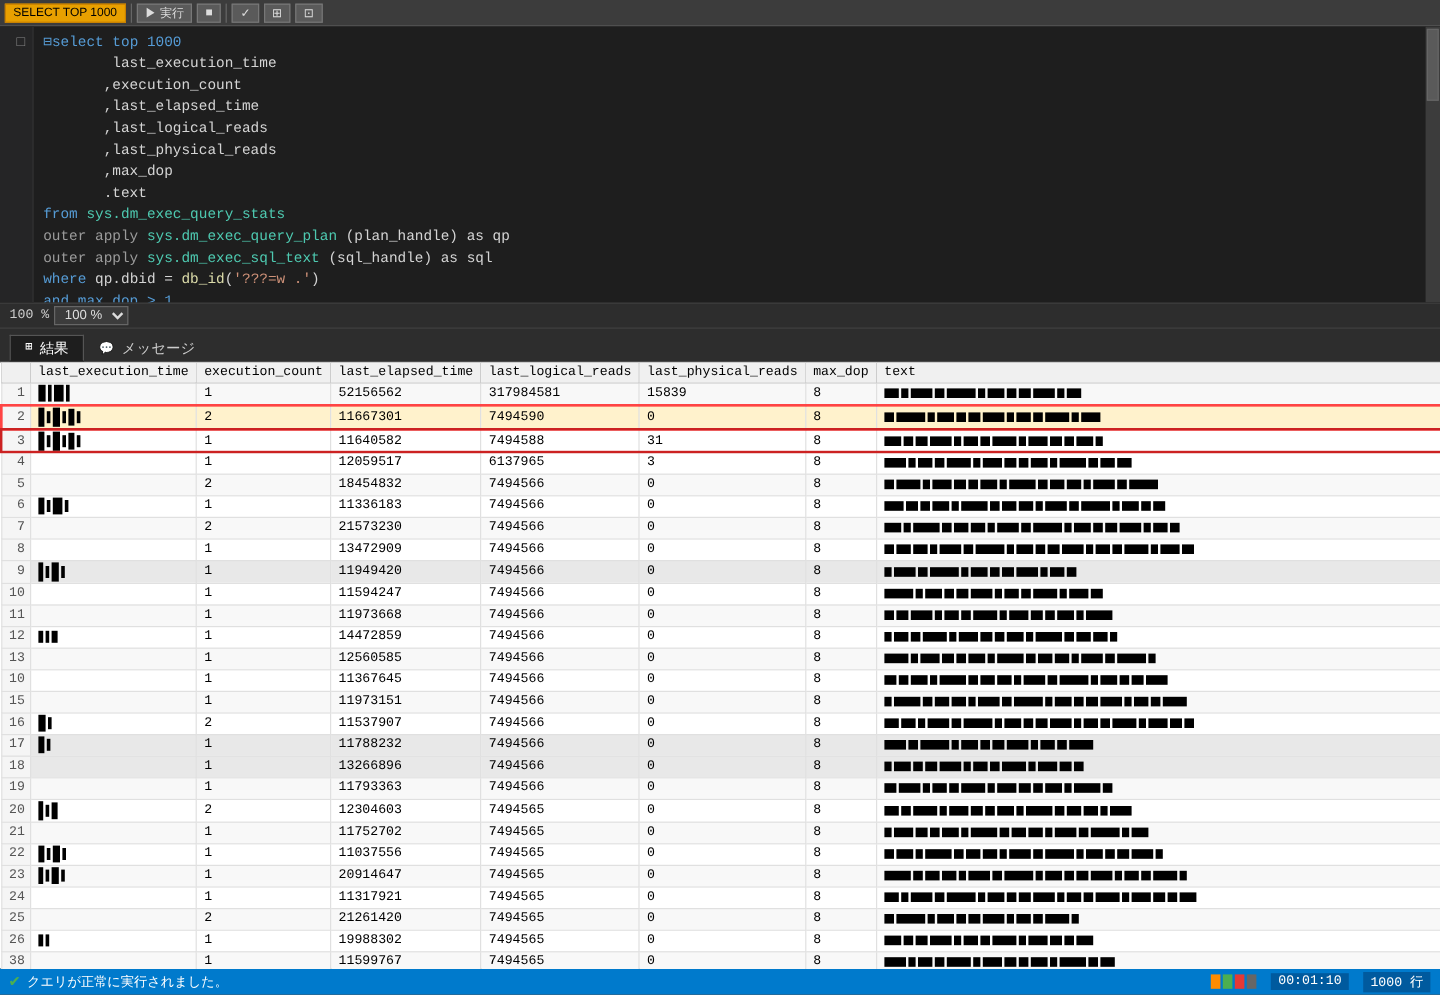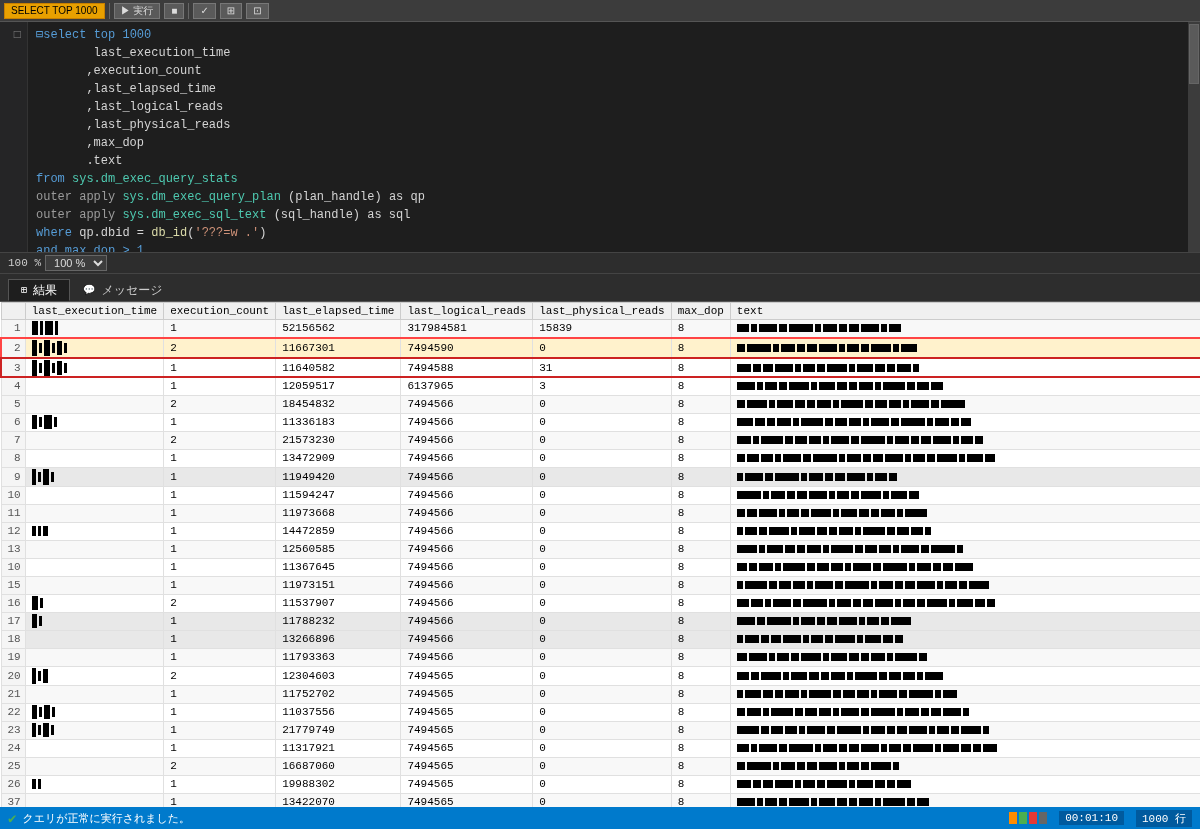--- a/index.html
+++ b/index.html
@@ -1039,21 +1039,21 @@
             <td class="row-num">23</td>
             <td style="min-width: 100px;">
               <div class="bar-cell">
                 <span class="bar-seg" style="width: 4px; height: 14px; display: inline-block; background: rgb(0, 0, 0);"></span>
                 <span class="bar-seg" style="width: 3px; height: 10px; display: inline-block; background: rgb(0, 0, 0);"></span>
                 <span class="bar-seg" style="width: 6px; height: 14px; display: inline-block; background: rgb(0, 0, 0);"></span>
                 <span class="bar-seg" style="width: 3px; height: 10px; display: inline-block; background: rgb(0, 0, 0);"></span>
               </div>
             </td>
             <td>1</td>
-            <td>21779749</td>
+            <td>20914647</td>
             <td>7494565</td>
             <td>0</td>
             <td>8</td>
             <td style="min-width: 500px; max-width: 580px;">
               <div class="text-cell-viz" style="display: flex; flex-wrap: wrap; gap: 2px; align-items: center;">
                 <span class="viz-block" style="width: 22px; height: 8px; background: rgb(0, 0, 0); display: inline-block;"></span>
                 <span class="viz-block" style="width: 8px; height: 8px; background: rgb(0, 0, 0); display: inline-block;"></span>
                 <span class="viz-block" style="width: 12px; height: 8px; background: rgb(0, 0, 0); display: inline-block;"></span>
                 <span class="viz-block" style="width: 12px; height: 8px; background: rgb(0, 0, 0); display: inline-block;"></span>
                 <span class="viz-block" style="width: 6px; height: 8px; background: rgb(0, 0, 0); display: inline-block;"></span>
@@ -1102,21 +1102,21 @@
                 <span class="viz-block" style="width: 10px; height: 8px; background: rgb(0, 0, 0); display: inline-block;"></span>
                 <span class="viz-block" style="width: 8px; height: 8px; background: rgb(0, 0, 0); display: inline-block;"></span>
                 <span class="viz-block" style="width: 14px; height: 8px; background: rgb(0, 0, 0); display: inline-block;"></span>
               </div>
             </td>
           </tr>
           <tr style="background: rgb(248, 248, 248);">
             <td class="row-num">25</td>
             <td style="min-width: 100px;"></td>
             <td>2</td>
-            <td>16687060</td>
+            <td>21261420</td>
             <td>7494565</td>
             <td>0</td>
             <td>8</td>
             <td style="min-width: 500px; max-width: 580px;">
               <div class="text-cell-viz" style="display: flex; flex-wrap: wrap; gap: 2px; align-items: center;">
                 <span class="viz-block" style="width: 8px; height: 8px; background: rgb(0, 0, 0); display: inline-block;"></span>
                 <span class="viz-block" style="width: 24px; height: 8px; background: rgb(0, 0, 0); display: inline-block;"></span>
                 <span class="viz-block" style="width: 6px; height: 8px; background: rgb(0, 0, 0); display: inline-block;"></span>
                 <span class="viz-block" style="width: 14px; height: 8px; background: rgb(0, 0, 0); display: inline-block;"></span>
                 <span class="viz-block" style="width: 8px; height: 8px; background: rgb(0, 0, 0); display: inline-block;"></span>
@@ -1155,24 +1155,24 @@
                 <span class="viz-block" style="width: 20px; height: 8px; background: rgb(0, 0, 0); display: inline-block;"></span>
                 <span class="viz-block" style="width: 6px; height: 8px; background: rgb(0, 0, 0); display: inline-block;"></span>
                 <span class="viz-block" style="width: 16px; height: 8px; background: rgb(0, 0, 0); display: inline-block;"></span>
                 <span class="viz-block" style="width: 10px; height: 8px; background: rgb(0, 0, 0); display: inline-block;"></span>
                 <span class="viz-block" style="width: 8px; height: 8px; background: rgb(0, 0, 0); display: inline-block;"></span>
                 <span class="viz-block" style="width: 14px; height: 8px; background: rgb(0, 0, 0); display: inline-block;"></span>
               </div>
             </td>
           </tr>
           <tr style="background: rgb(248, 248, 248);">
-            <td class="row-num">37</td>
-            <td style="min-width: 100px;"></td>
-            <td>1</td>
-            <td>13422070</td>
+            <td class="row-num">38</td>
+            <td style="min-width: 100px;"></td>
+            <td>1</td>
+            <td>11599767</td>
             <td>7494565</td>
             <td>0</td>
             <td>8</td>
             <td style="min-width: 500px; max-width: 580px;">
               <div class="text-cell-viz" style="display: flex; flex-wrap: wrap; gap: 2px; align-items: center;">
                 <span class="viz-block" style="width: 18px; height: 8px; background: rgb(0, 0, 0); display: inline-block;"></span>
                 <span class="viz-block" style="width: 6px; height: 8px; background: rgb(0, 0, 0); display: inline-block;"></span>
                 <span class="viz-block" style="width: 12px; height: 8px; background: rgb(0, 0, 0); display: inline-block;"></span>
                 <span class="viz-block" style="width: 8px; height: 8px; background: rgb(0, 0, 0); display: inline-block;"></span>
                 <span class="viz-block" style="width: 20px; height: 8px; background: rgb(0, 0, 0); display: inline-block;"></span>

